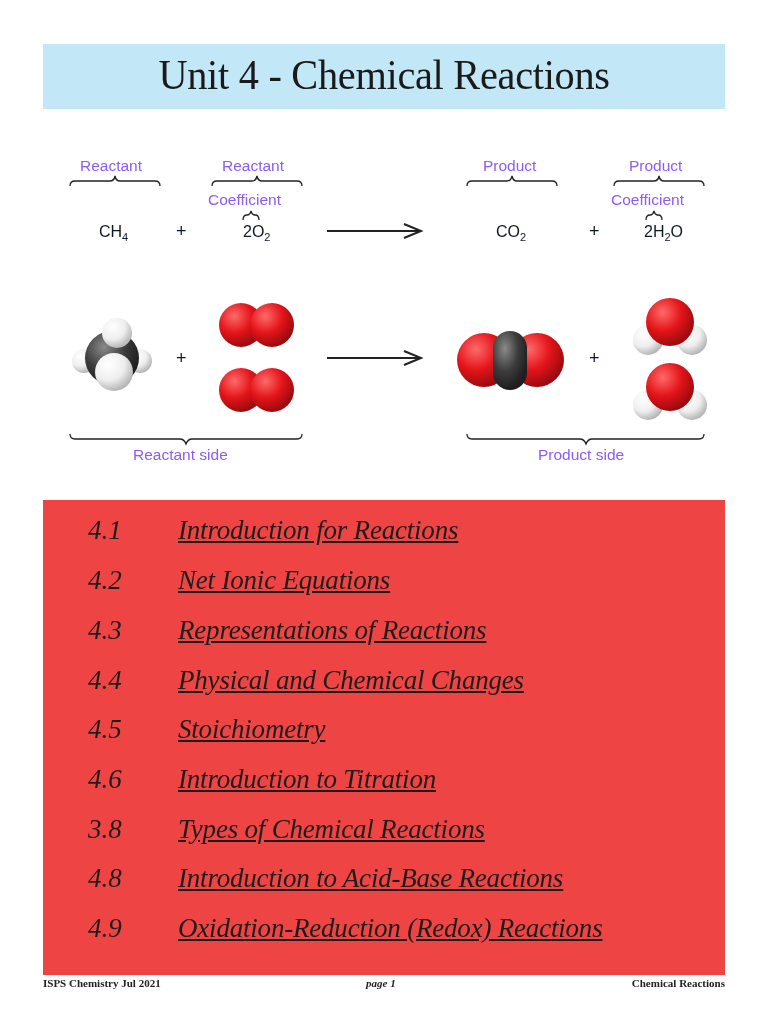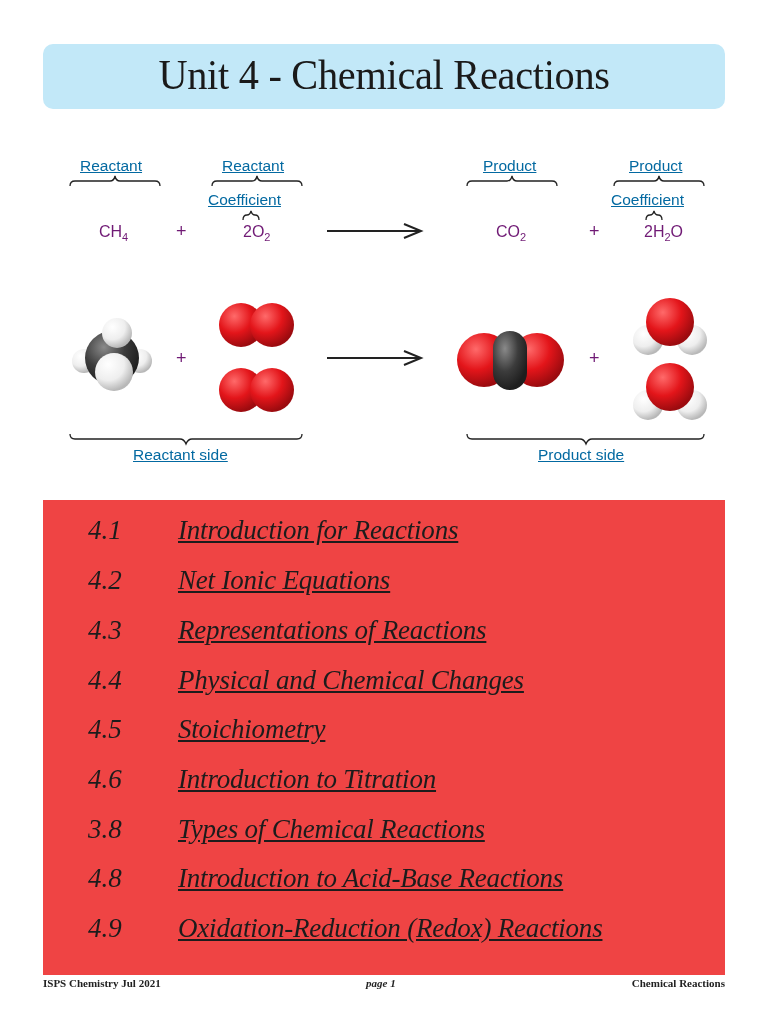--- a/index.html
+++ b/index.html
@@ -1,22 +1,22 @@
 <!DOCTYPE html>
 <html><head>
 <meta charset="utf-8">
 <style>
   html, body { margin: 0; padding: 0; background: #ffffff; }
   body { width: 768px; height: 1024px; position: relative; overflow: hidden; }
   .abs { position: absolute; }
   .header-left { left: 43px; top: 24px; font-family: Liberation Serif, serif; font-size: 11px; color: #222; letter-spacing: -0.2px; margin-top: 24px; }
-  .title-box { left: 43px; top: 44px; width: 682px; height: 65px; background: #c2e8f8; display: flex; align-items: center; justify-content: center; border-radius: 10px; }
+  .title-box { left: 43px; top: 44px; width: 682px; height: 65px; background: #c2e8f8; display: flex; align-items: center; justify-content: center; }
   .title { font-family: "Liberation Serif", serif; font-size: 42px; color: #1a1a1a; letter-spacing: -0.3px; margin-top: -4px; transform: scaleX(0.96); }
-  .diag-text { font-family: "Liberation Sans", sans-serif; color: #0369a1; font-size: 15.5px; text-decoration: underline; }
-  .formula { font-family: "Liberation Sans", sans-serif; color: #701a75; font-size: 16px; }
+  .diag-text { font-family: "Liberation Sans", sans-serif; color: #8b5cf6; font-size: 15.5px; }
+  .formula { font-family: "Liberation Sans", sans-serif; color: #0f172a; font-size: 16px; }
   .formula sub { font-size: 11px; vertical-align: -4px; line-height: 0; }
   .toc-box { left: 43px; top: 500px; width: 682px; height: 475px; background: #ef4444; }
   .toc-row { position: absolute; left: 0; height: 40px; font-family: "Liberation Serif", serif; font-style: italic; font-size: 27px; color: #1c1c1c; }
   .toc-num { position: absolute; left: 45px; top: 0; }
   .toc-title { position: absolute; left: 135px; top: 0; white-space: nowrap; letter-spacing: -0.2px; text-decoration: underline; }
   .footer { top: 977px; font-family: "Liberation Serif", serif; font-size: 11px; color: #222; font-weight: bold; }
 </style>
 </head>
 <body>
 

